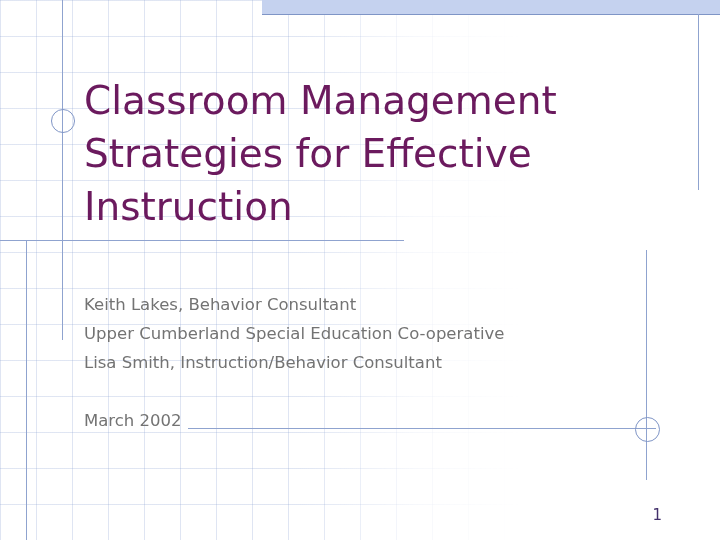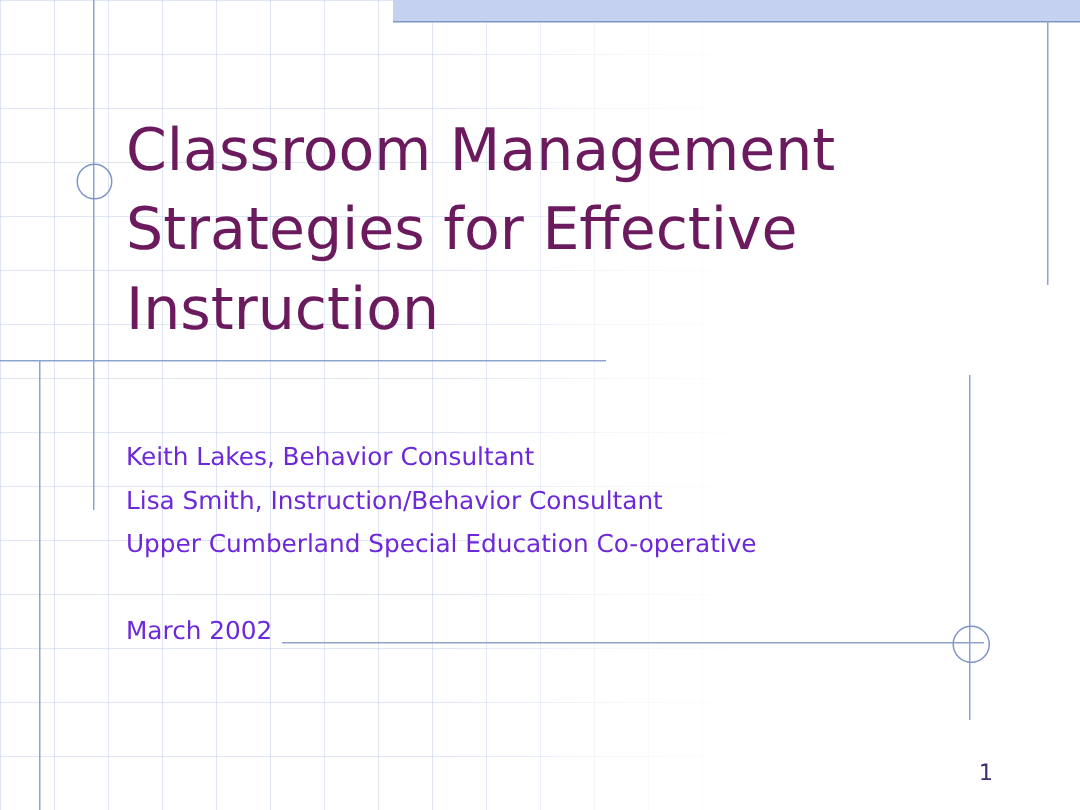--- a/index.html
+++ b/index.html
@@ -88,21 +88,21 @@
     line-height: 53px;
     font-weight: normal;
     letter-spacing: 0px;
   }
 
   .subtitle {
     position: absolute;
     left: 84px;
     top: 290px;
     width: 520px;
-    color: #6d28d9;
+    color: #737373;
     font-size: 16.5px;
     line-height: 29px;
   }
   .subtitle .line {
     margin: 0;
     padding: 0;
   }
   .subtitle .spacer {
     height: 29px;
   }
@@ -133,21 +133,21 @@
   <div class="hline" style="left:0px; top:240px; width:404px;"></div>
   <div class="hline" style="left:188px; top:428px; width:468px;"></div>
 
   <div class="circle" style="left:51px; top:109px; width:22px; height:22px;"></div>
   <div class="circle" style="left:635px; top:417px; width:23px; height:23px;"></div>
 
   <div class="title">Classroom Management Strategies for Effective Instruction</div>
 
   <div class="subtitle">
     <div class="line">Keith Lakes, Behavior Consultant</div>
+    <div class="line">Upper Cumberland Special Education Co-operative</div>
     <div class="line">Lisa Smith, Instruction/Behavior Consultant</div>
-    <div class="line">Upper Cumberland Special Education Co-operative</div>
     <div class="spacer"></div>
     <div class="line">March 2002</div>
   </div>
 
   <div class="page-number">1</div>
 
 </div>
 
 </body></html>

